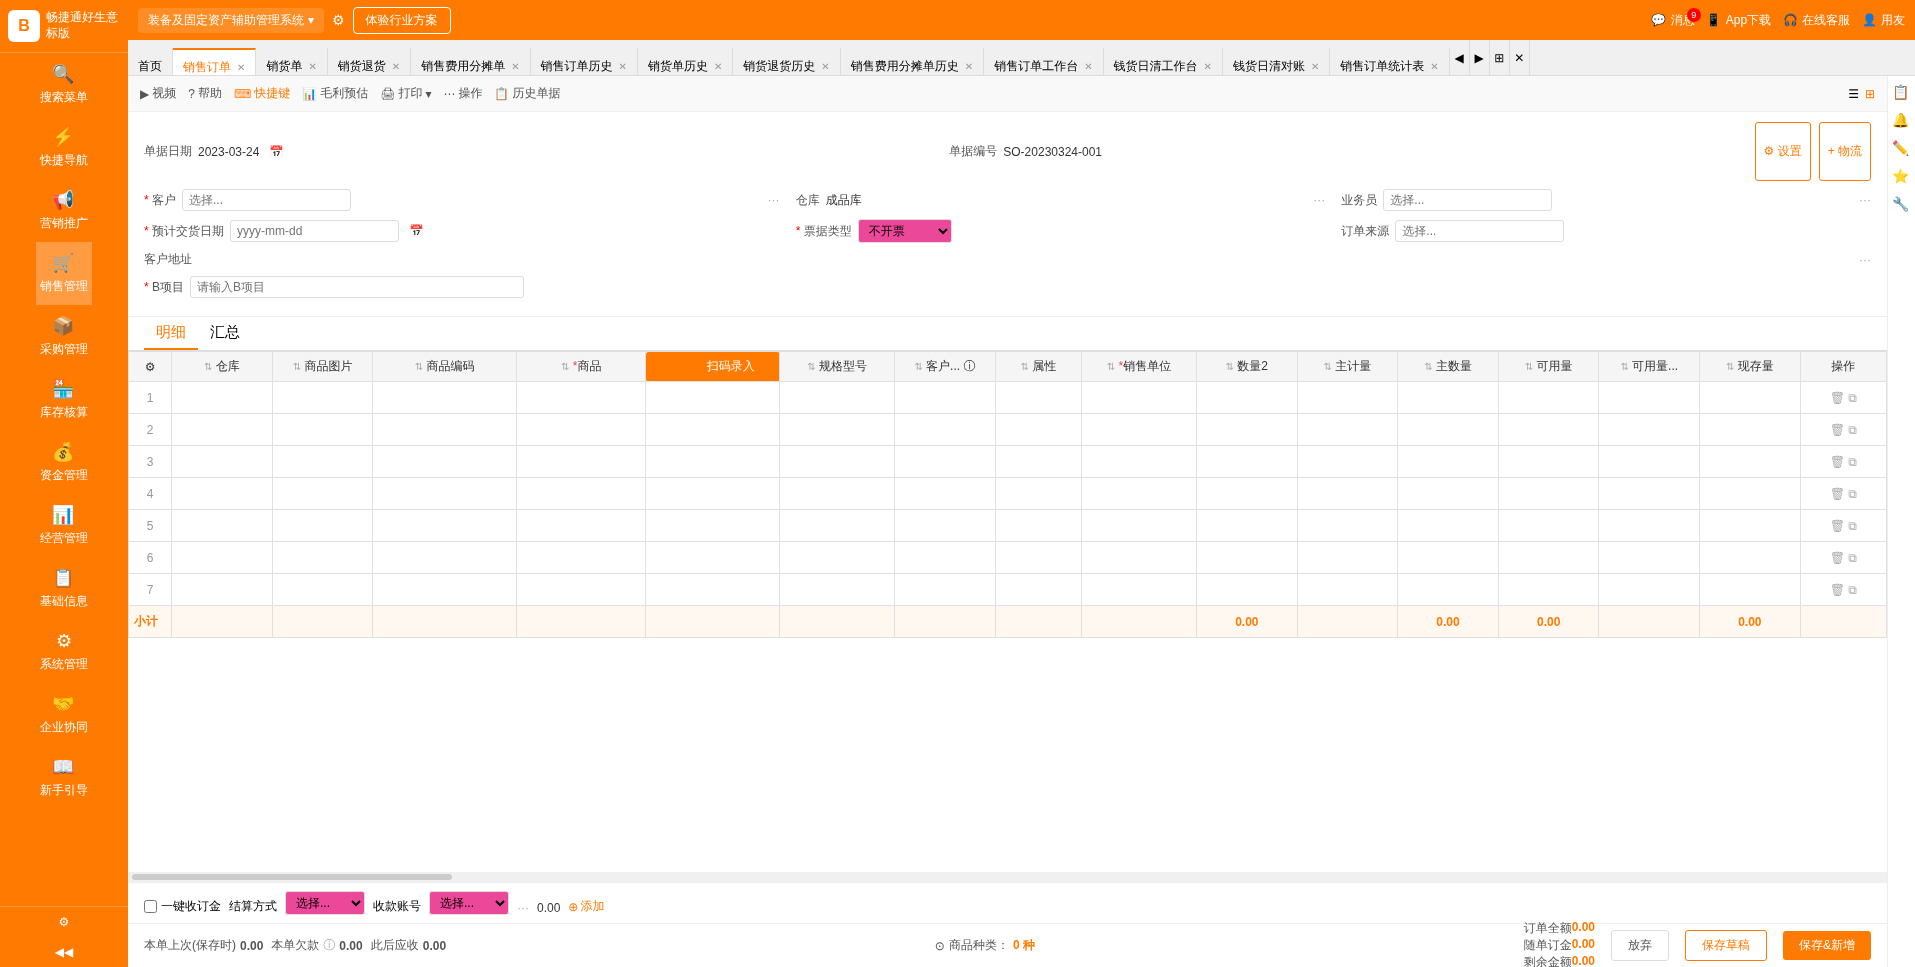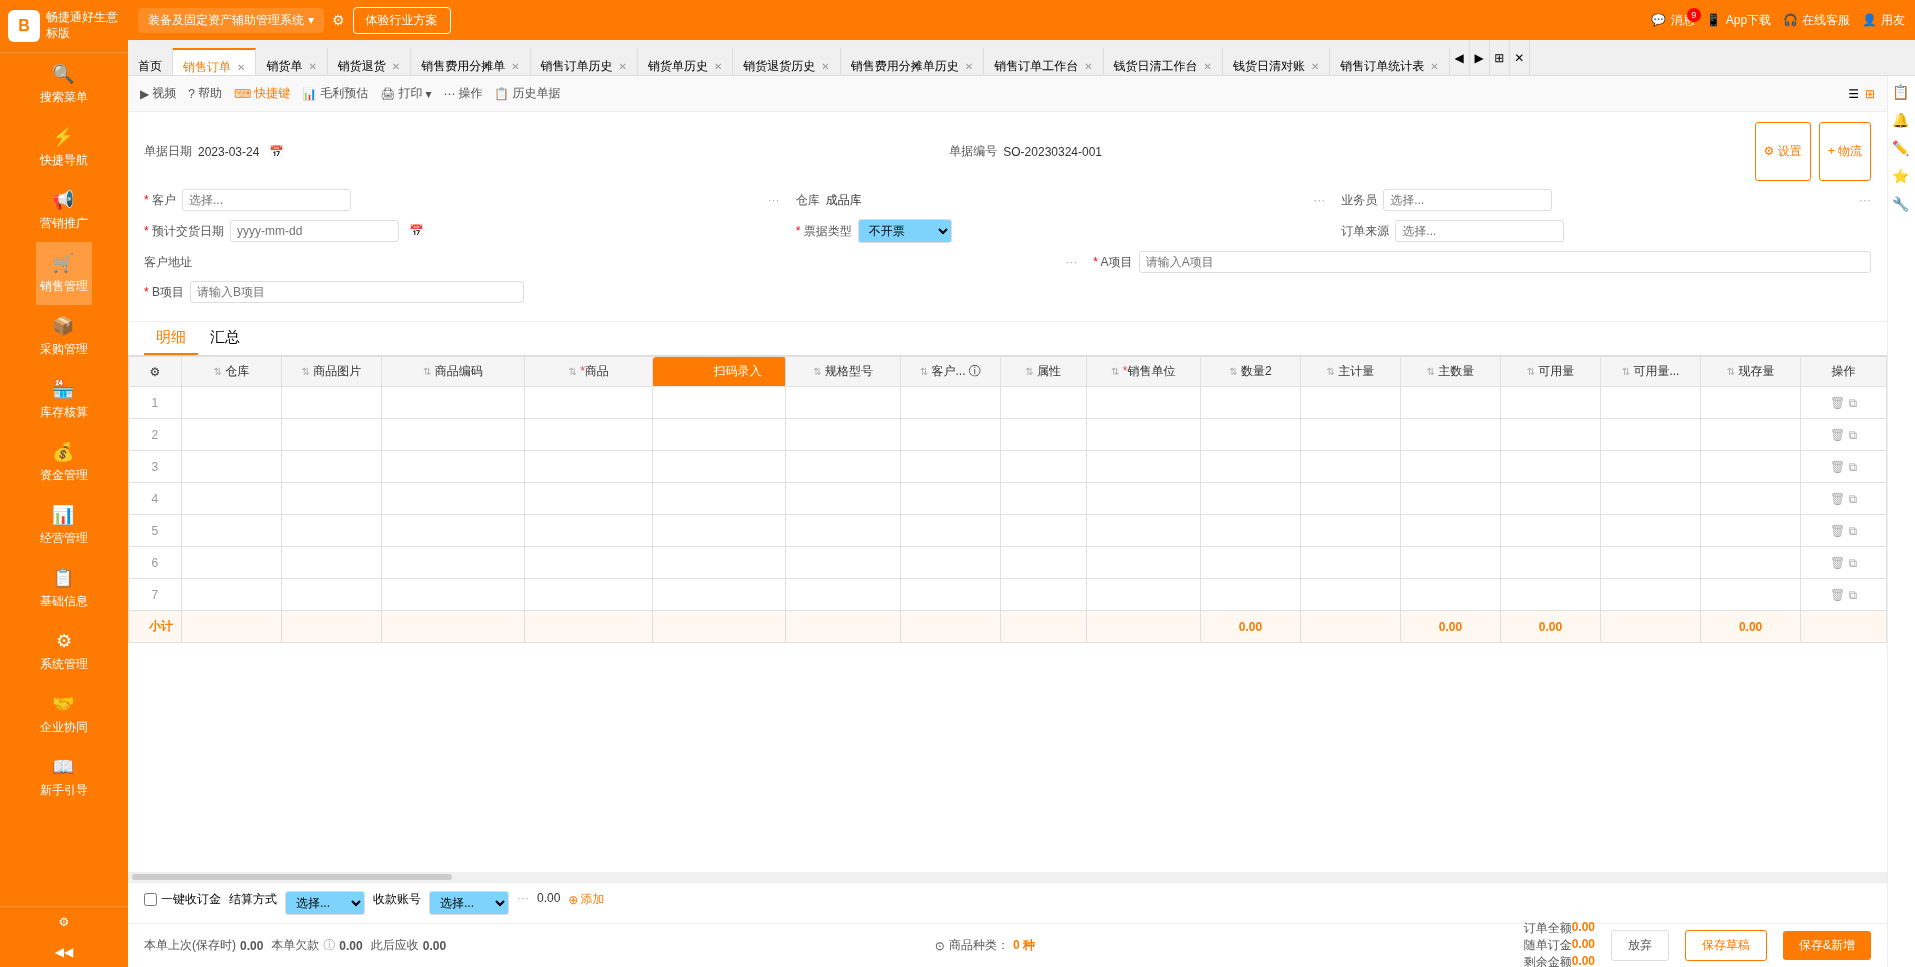--- a/index.html
+++ b/index.html
@@ -47,38 +47,38 @@
 
     
     .form-area { padding: 10px 16px; background: white; border-bottom: 1px solid #eee; flex-shrink: 0; }
     .form-row { display: flex; align-items: center; margin-bottom: 8px; gap: 16px; }
     .form-field { display: flex; align-items: center; gap: 6px; flex: 1; }
     .form-label { color: #555; white-space: nowrap; font-size: 12px; }
     .form-label.required::before { content: '* '; color: red; }
     .form-value { color: #333; }
     .form-input { border: 1px solid #ddd; padding: 3px 6px; border-radius: 3px; font-size: 12px; color: #333; min-width: 100px; }
     .form-input.placeholder { color: #aaa; }
-    .form-select { border: 1px solid #ddd; padding: 3px 6px; border-radius: 3px; background: #7dd3fc; font-size: 12px; min-width: 80px; }
+    .form-select { border: 1px solid #ddd; padding: 3px 6px; border-radius: 3px; background: #ec4899; font-size: 12px; min-width: 80px; }
     .form-dots { color: #aaa; margin-left: auto; cursor: pointer; }
     .date-icon { color: #aaa; cursor: pointer; margin-left: 4px; }
 
     
     .detail-tabs { display: flex; border-bottom: 1px solid #ddd; padding: 0 16px; flex-shrink: 0; background: white; }
     .detail-tab { padding: 6px 12px; cursor: pointer; font-size: 15px; border-bottom: 2px solid transparent; }
     .detail-tab.active { color: #ff7a00; border-bottom: 2px solid #ff7a00; }
 
     
     .table-container { flex: 1; overflow: auto; position: relative; }
     table { width: 100%; border-collapse: collapse; font-size: 12px; }
     thead tr { background: #f5f5f5; }
     th { border: 1px solid #e0e0e0; padding: 6px 4px; white-space: nowrap; text-align: center; font-weight: normal; color: #333; position: sticky; top: 0; background: #f5f5f5; z-index: 2; }
     td { border: 1px solid #e0e0e0; padding: 4px; height: 32px; text-align: center; }
     .row-num { color: #999; width: 30px; }
     .subtotal-row td { background: #fff8f0; color: #ff7a00; font-weight: bold; }
-    .subtotal-label { text-align: left; padding-left: 20px; }
+    .subtotal-label { text-align: left; padding-left: 5px; }
 
     
     .footer { height: 44px; background: white; border-top: 1px solid #eee; display: flex; align-items: center; padding: 0 16px; gap: 8px; flex-shrink: 0; }
     .footer-stat { display: flex; align-items: center; gap: 4px; color: #555; font-size: 12px; }
     .footer-stat .val { font-weight: bold; }
     .footer-right { margin-left: auto; display: flex; align-items: center; gap: 16px; }
     .footer-total { display: flex; flex-direction: column; align-items: flex-end; font-size: 12px; color: #555; }
     .footer-total-row { display: flex; gap: 0; }
     .footer-total-val { color: #ff7a00; font-weight: bold; }
     .btn-discard { border: 1px solid #ddd; background: white; padding: 6px 16px; border-radius: 3px; cursor: pointer; font-size: 12px; color: #555; }
@@ -86,21 +86,21 @@
     .btn-save-new { background: #ff7a00; color: white; padding: 6px 16px; border-radius: 3px; cursor: pointer; font-size: 12px; border: none; }
 
     
     .right-sidebar { width: 28px; background: white; border-left: 1px solid #eee; display: flex; flex-direction: column; align-items: center; padding: 4px 0; gap: 4px; flex-shrink: 0; }
     .right-sidebar-icon { width: 24px; height: 24px; display: flex; align-items: center; justify-content: center; cursor: pointer; color: #999; font-size: 14px; }
 
     
     .scroll-area { height: 10px; background: #f0f0f0; display: flex; align-items: center; padding: 0 4px; }
     .scrollbar { height: 6px; width: 320px; background: #ccc; border-radius: 3px; }
 
-    .payment-row { display: flex; align-items: flex-start; gap: 8px; padding: 8px 16px; border-top: 1px solid #eee; flex-shrink: 0; background: white; }
+    .payment-row { display: flex; align-items: flex-end; gap: 8px; padding: 8px 16px; border-top: 1px solid #eee; flex-shrink: 0; background: white; }
     .checkbox-label { display: flex; align-items: center; gap: 4px; cursor: pointer; }
     .add-btn { color: #ff7a00; cursor: pointer; display: flex; align-items: center; gap: 2px; }
 
     .orange-text { color: #ff7a00; }
     .red-text { color: #e44; }
 
     th .sort-icon { color: #aaa; font-size: 10px; }
   </style>
 </head>
 <body>
@@ -351,24 +351,20 @@
           </div>
           <div class="form-field" style="flex:1;">
             <span class="form-label">订单来源</span>
             <input class="form-input placeholder" type="text" placeholder="选择..." style="">
           </div>
         </div>
         <div class="form-row">
           <div class="form-field" style="flex:1.2;">
             <span class="form-label">客户地址</span>
             <span class="form-dots">···</span>
-          </div>
-          <div class="form-field" style="flex:1;">
-            <span class="form-label required">A项目</span>
-            <input class="form-input placeholder" type="text" style="flex: 1 1 0%;" placeholder="请输入A项目">
           </div>
         </div>
         <div class="form-row">
           <div class="form-field" style="max-width:380px;">
             <span class="form-label required">B项目</span>
             <input class="form-input placeholder" type="text" style="flex: 1 1 0%;" placeholder="请输入B项目">
           </div>
         </div>
       </div>
 

